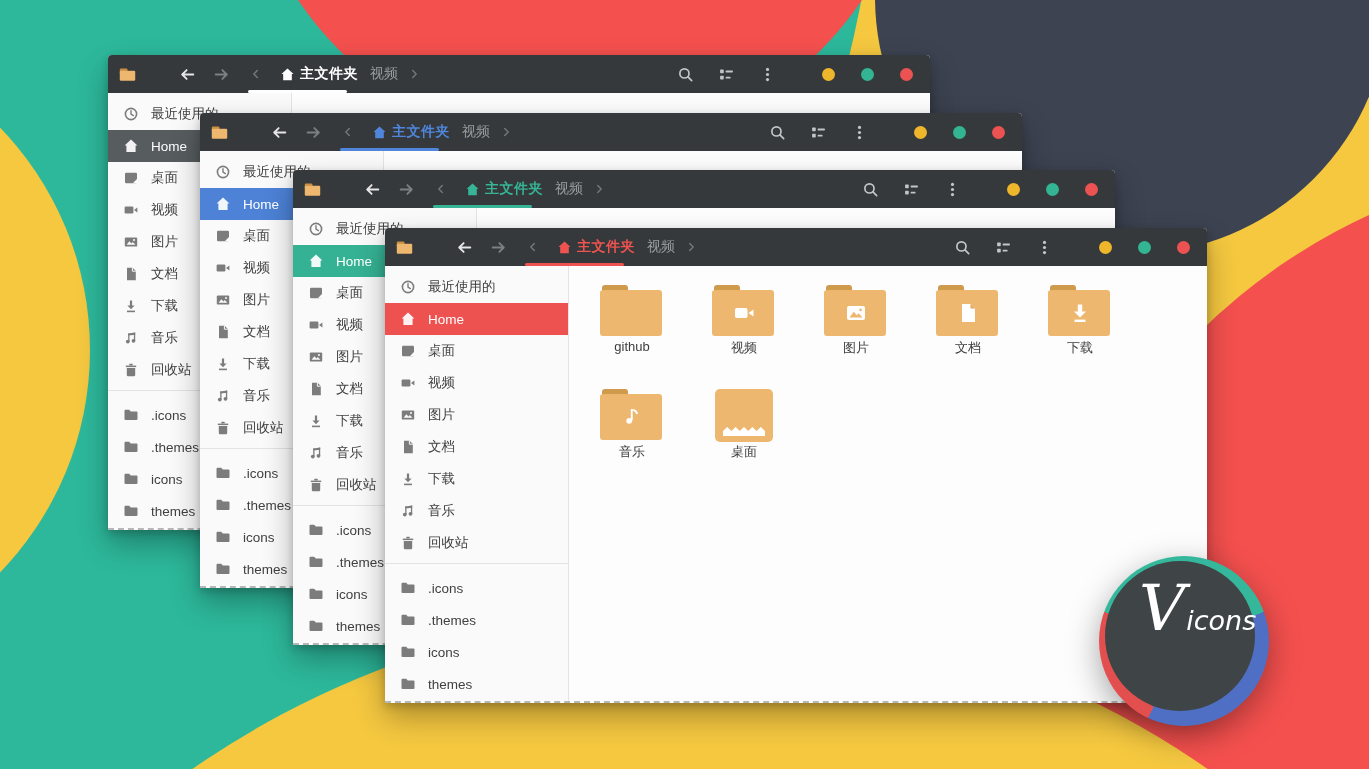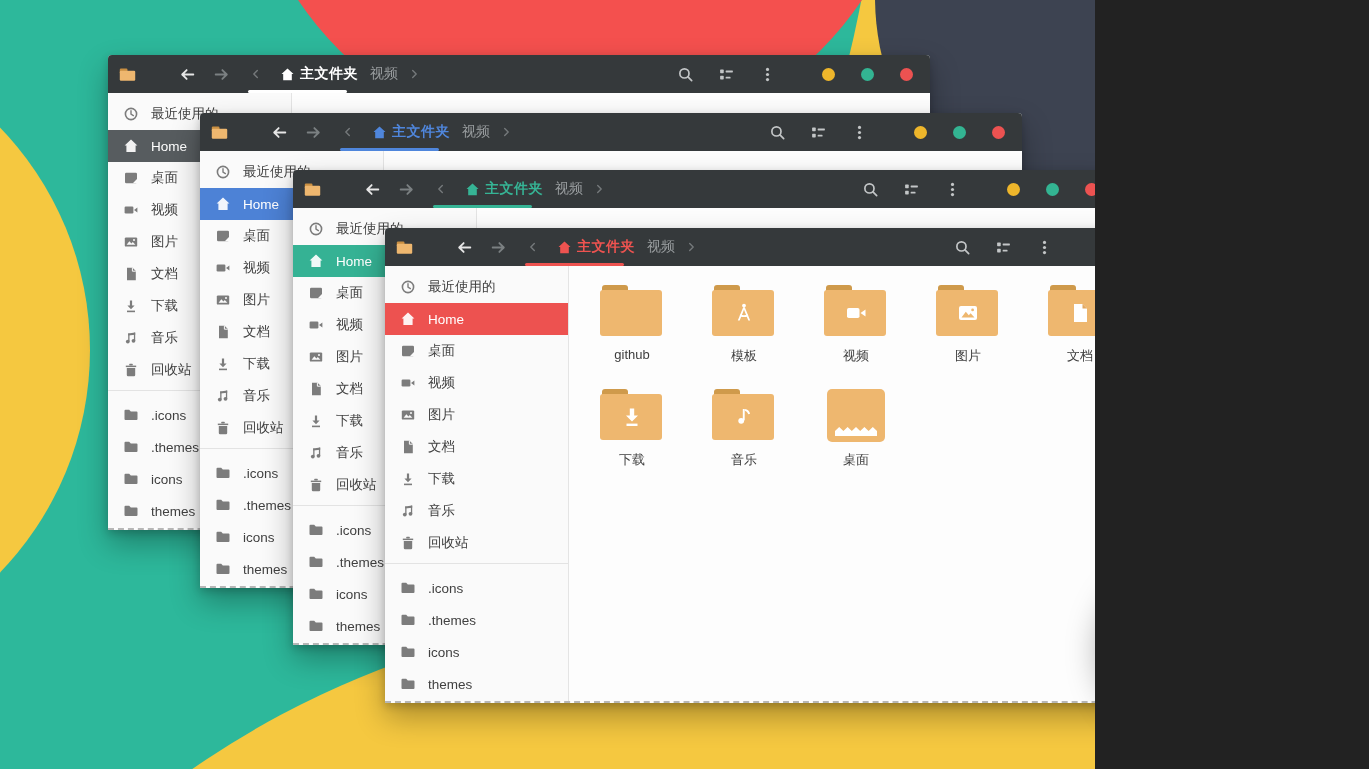--- a/index.html
+++ b/index.html
@@ -1,16 +1,16 @@
 <!DOCTYPE html>
 <html><head>
 <meta charset="utf-8">
 <style>
   html,body{margin:0;padding:0;background:#222;}
-  #stage{position:relative;width:1095px;height:769px;overflow:hidden;
+  #stage{position:relative;width:1369px;height:769px;overflow:hidden;
          font-family:"Liberation Sans","DejaVu Sans",sans-serif;background:#f5c840;}
   
   .shape{position:absolute;border-radius:50%;}
   .bg-teal{left:-1280px;top:-1280px;width:2160px;height:2160px;background:#2db89b;}
   .bg-yellow-left{left:-550px;top:30px;width:640px;height:640px;background:#f5c840;}
   .bg-red-top{left:240px;top:-530px;width:680px;height:680px;background:#f4504e;}
   .bg-dark{left:875px;top:-260px;width:514px;height:514px;background:#3d4351;}
   .bg-red-right{left:1020px;top:160px;width:1200px;height:1200px;background:#f4504e;}
   .bg-yellow-bottom{left:-190px;top:610px;width:1780px;height:1780px;background:#f5c840;}
   
@@ -73,21 +73,21 @@
   .ftab{position:absolute;left:2px;top:0;width:26px;height:11px;background:#cf9a4b;
         border-radius:3px 3px 0 0}
   .fbody{position:absolute;left:0;top:5px;width:62px;height:46px;background:#eeb76f;
          border-radius:3px}
   .emblem{position:absolute;left:20px;top:16px;width:24px;height:24px;color:#fff}
   .fdots{display:none}
   .cell.desktop .fbody{left:3px;top:0;width:58px;height:53px;border-radius:5px}
   .cell.desktop .fdots{display:block;position:absolute;left:11px;right:11px;bottom:7px;height:9px;
         background:#fff;clip-path:polygon(0 100%,0 45%,10% 0,20% 45%,30% 0,40% 45%,50% 0,
         60% 45%,70% 0,80% 45%,90% 0,100% 45%,100% 100%)}
-  .flabel{margin-top:8px;font-size:13px;color:#3d3d3d;text-align:center}
+  .flabel{font-size:13px;color:#3d3d3d;text-align:center}
   
   .logo{position:absolute;left:1099px;top:556px;width:170px;height:170px;z-index:50}
   .ring{position:absolute;inset:0;border-radius:50%;
         background:conic-gradient(from 0deg,#35b79b 0deg 70deg,#4f6fc4 70deg 205deg,
                    #e34f4f 205deg 290deg,#35b79b 290deg 360deg);
         filter:drop-shadow(0 10px 16px rgba(0,0,0,.35))}
   .disc{position:absolute;left:6px;top:5px;width:150px;height:150px;border-radius:50%;
         background:#3f4547}
   .logo-text{position:absolute;left:40px;top:14px;display:flex;align-items:baseline;color:#fff}
   .logo-v{font-style:italic;font-size:64px;font-family:"DejaVu Serif",serif;line-height:1.2}
@@ -816,31 +816,20 @@
               </svg>
 
             </div>
             <div class="flabel">github</div>
           </div>
           <div class="cell plain">
             <div class="fwrap">
               <div class="ftab"></div>
               <div class="fbody"></div>
               <svg class="emblem">
-                <use href="#em-template"></use>
-              </svg>
-
-            </div>
-            <div class="flabel">模板</div>
-          </div>
-          <div class="cell plain">
-            <div class="fwrap">
-              <div class="ftab"></div>
-              <div class="fbody"></div>
-              <svg class="emblem">
                 <use href="#em-video"></use>
               </svg>
 
             </div>
             <div class="flabel">视频</div>
           </div>
           <div class="cell plain">
             <div class="fwrap">
               <div class="ftab"></div>
               <div class="fbody"></div>

